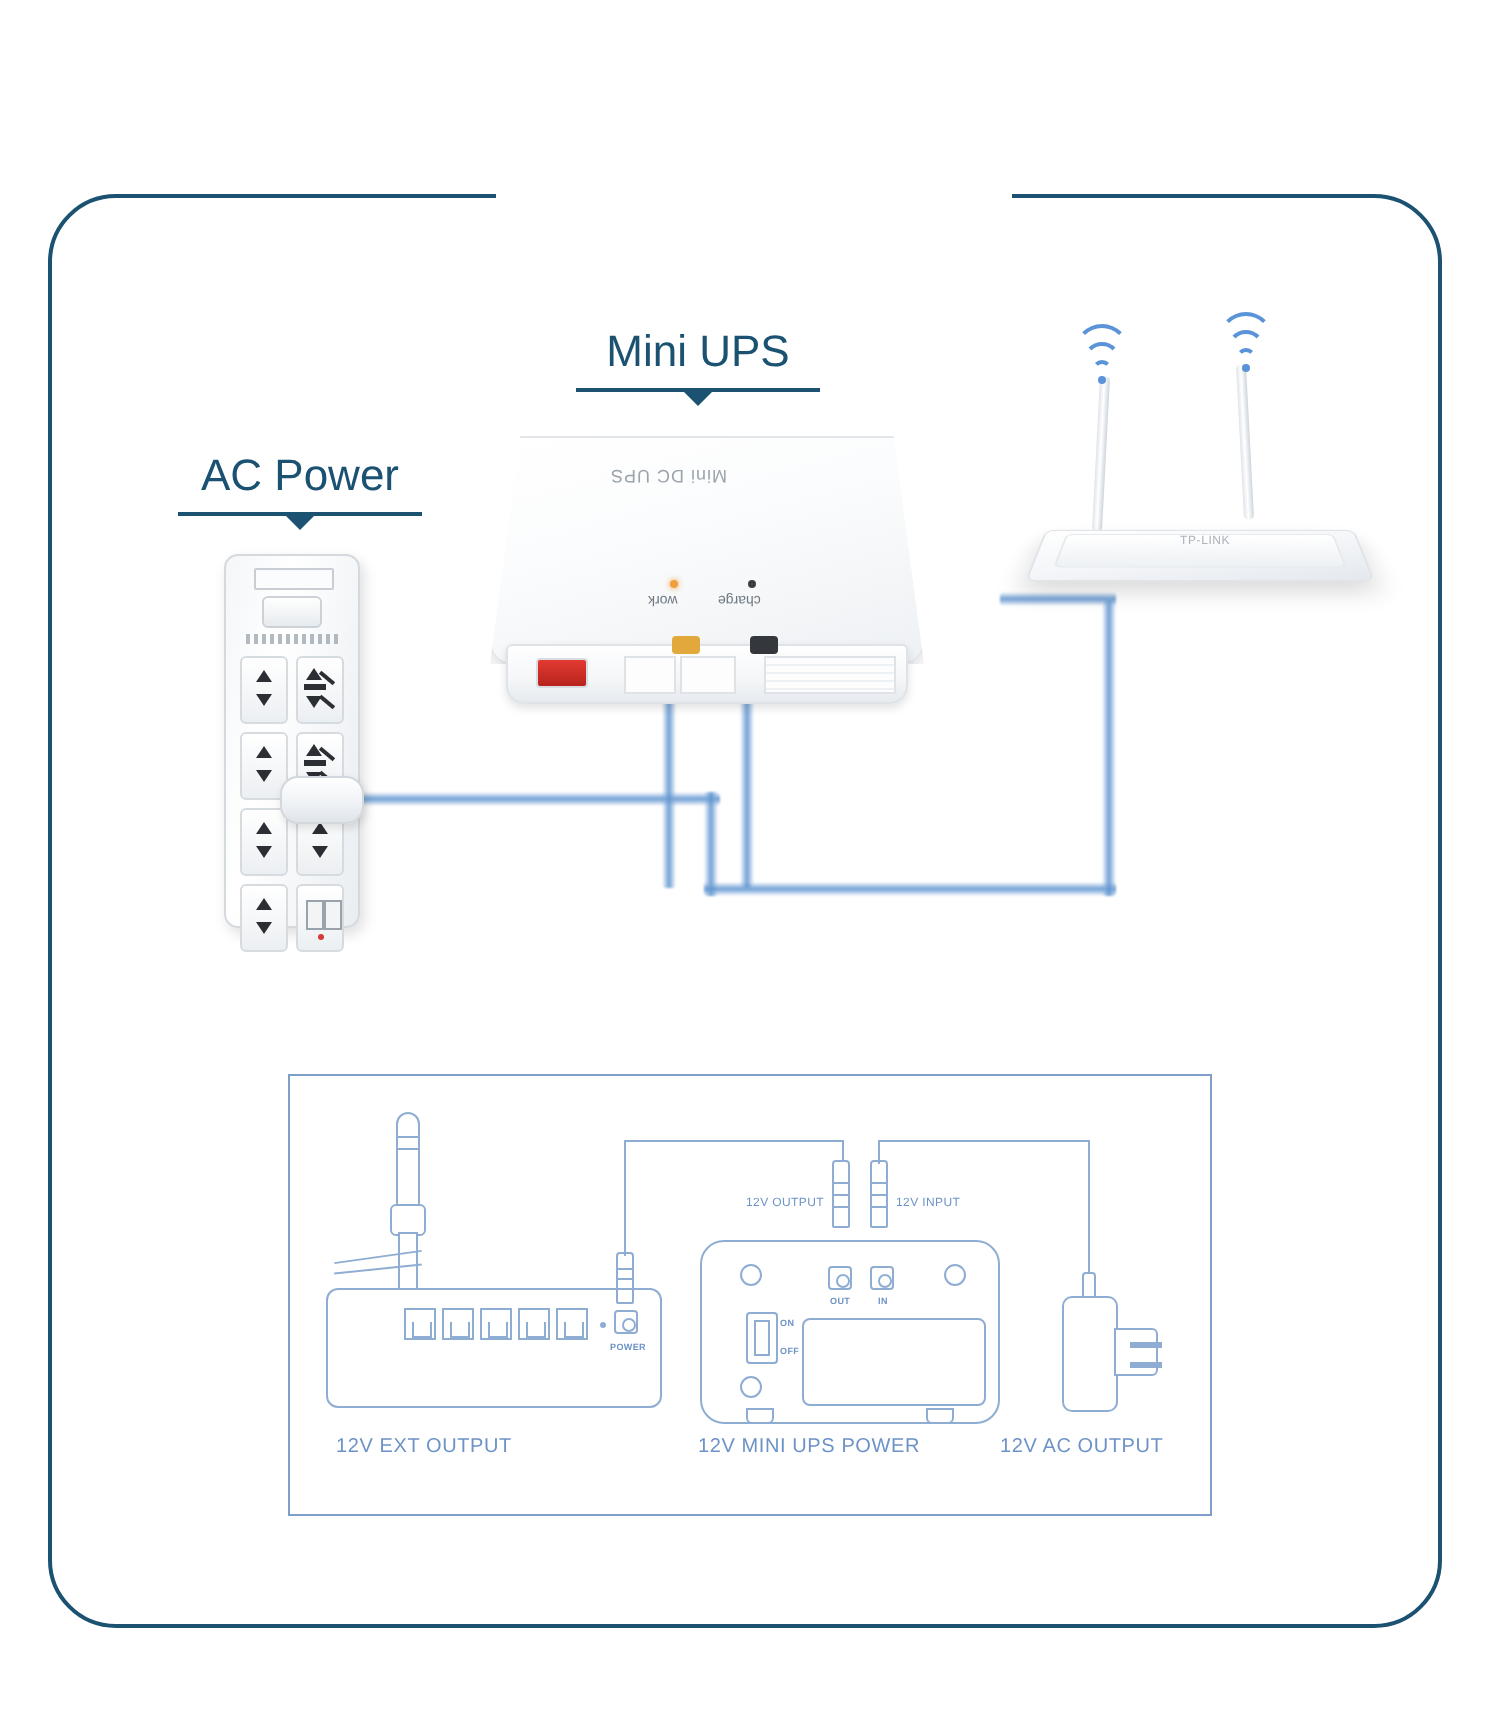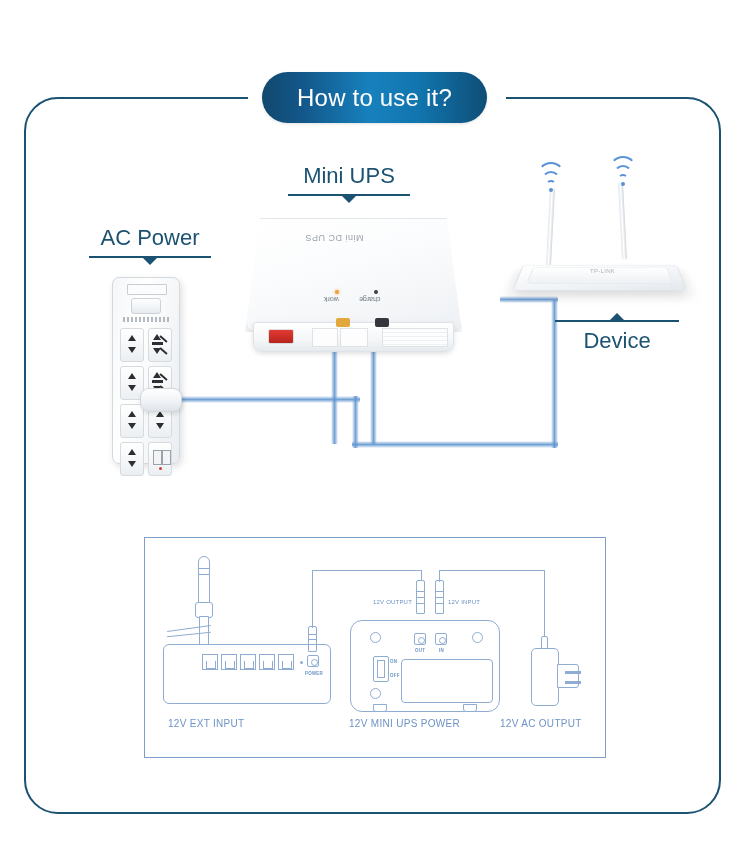--- a/index.html
+++ b/index.html
@@ -357,23 +357,20 @@
   }
 </style>
 </head>
 <body>
 
 <div id="stage">
 
   <div class="frame"></div>
   <div class="frame-gap"></div>
 
-  <div class="badge">
-    <span>How to use it?</span>
-  </div>
 
   <div class="cable h cable-soft" style="left:160px; top:396px; width:200px; height:7px;"></div>
   <div class="cable cable-soft" style="left:352px; top:396px; width:7px; height:52px;"></div>
   <div class="cable h cable-soft" style="left:352px; top:441px; width:206px; height:7px;"></div>
   <div class="cable cable-soft" style="left:551px; top:300px; width:7px; height:148px;"></div>
   <div class="cable h cable-soft" style="left:500px; top:296px; width:58px; height:7px;"></div>
 
   <div class="cable cable-soft" style="left:331px; top:318px; width:7px; height:126px;"></div>
 
   <div class="cable cable-soft" style="left:370px; top:318px; width:7px; height:126px;"></div>
@@ -451,24 +448,20 @@
   <div class="heading" id="h-mini">
     <span class="txt">Mini UPS</span>
     <div class="hrule rule-below"></div>
   </div>
 
   <div class="heading" id="h-ac">
     <span class="txt">AC Power</span>
     <div class="hrule rule-below"></div>
   </div>
 
-  <div class="heading" id="h-dev">
-    <div class="hrule rule-above"></div>
-    <span class="txt">Device</span>
-  </div>
 
   <div class="diagram">
 
     <div class="ant-line" style="left:53px; top:18px; width:12px; height:48px; border-radius:6px 6px 0 0;"></div>
     <div class="ln ln-h" style="left:54px; top:30px; width:10px;"></div>
     <div class="ln ln-h" style="left:54px; top:36px; width:10px;"></div>
     <div class="ant-line" style="left:50px; top:64px; width:18px; height:16px; border-radius:3px;"></div>
     <div class="ant-line" style="left:54px; top:78px; width:10px; height:70px; border-radius:0 0 4px 4px;"></div>
     <div class="ln ln-h" style="left:22px; top:90px; width:44px; transform:rotate(-8deg);"></div>
     <div class="ln ln-h" style="left:22px; top:96px; width:44px; transform:rotate(-6deg);"></div>
@@ -525,18 +518,18 @@
     <div class="ln ln-v" style="left:294px; top:32px; height:12px;"></div>
     <div class="ln ln-h" style="left:294px; top:32px; width:106px;"></div>
     <div class="ln ln-v" style="left:399px; top:32px; height:72px;"></div>
 
     <div class="ant-line" style="left:396px; top:98px; width:7px; height:14px; border-radius:2px;"></div>
     <div class="rnd-case" style="left:386px; top:110px; width:28px; height:58px; border-radius:5px;"></div>
     <div class="ant-line" style="left:412px; top:126px; width:22px; height:24px; border-radius:0 3px 3px 0;"></div>
     <div class="ln ln-h" style="left:420px; top:133px; width:16px; height:3px;"></div>
     <div class="ln ln-h" style="left:420px; top:143px; width:16px; height:3px;"></div>
 
-    <div class="dg-label" style="left:23px; top:180px;">12V EXT INPUT</div>
+    <div class="dg-label" style="left:23px; top:180px;">12V EXT OUTPUT</div>
     <div class="dg-label" style="left:204px; top:180px;">12V MINI UPS POWER</div>
     <div class="dg-label" style="left:355px; top:180px;">12V AC OUTPUT</div>
   </div>
 
 </div>
 
 </body></html>

